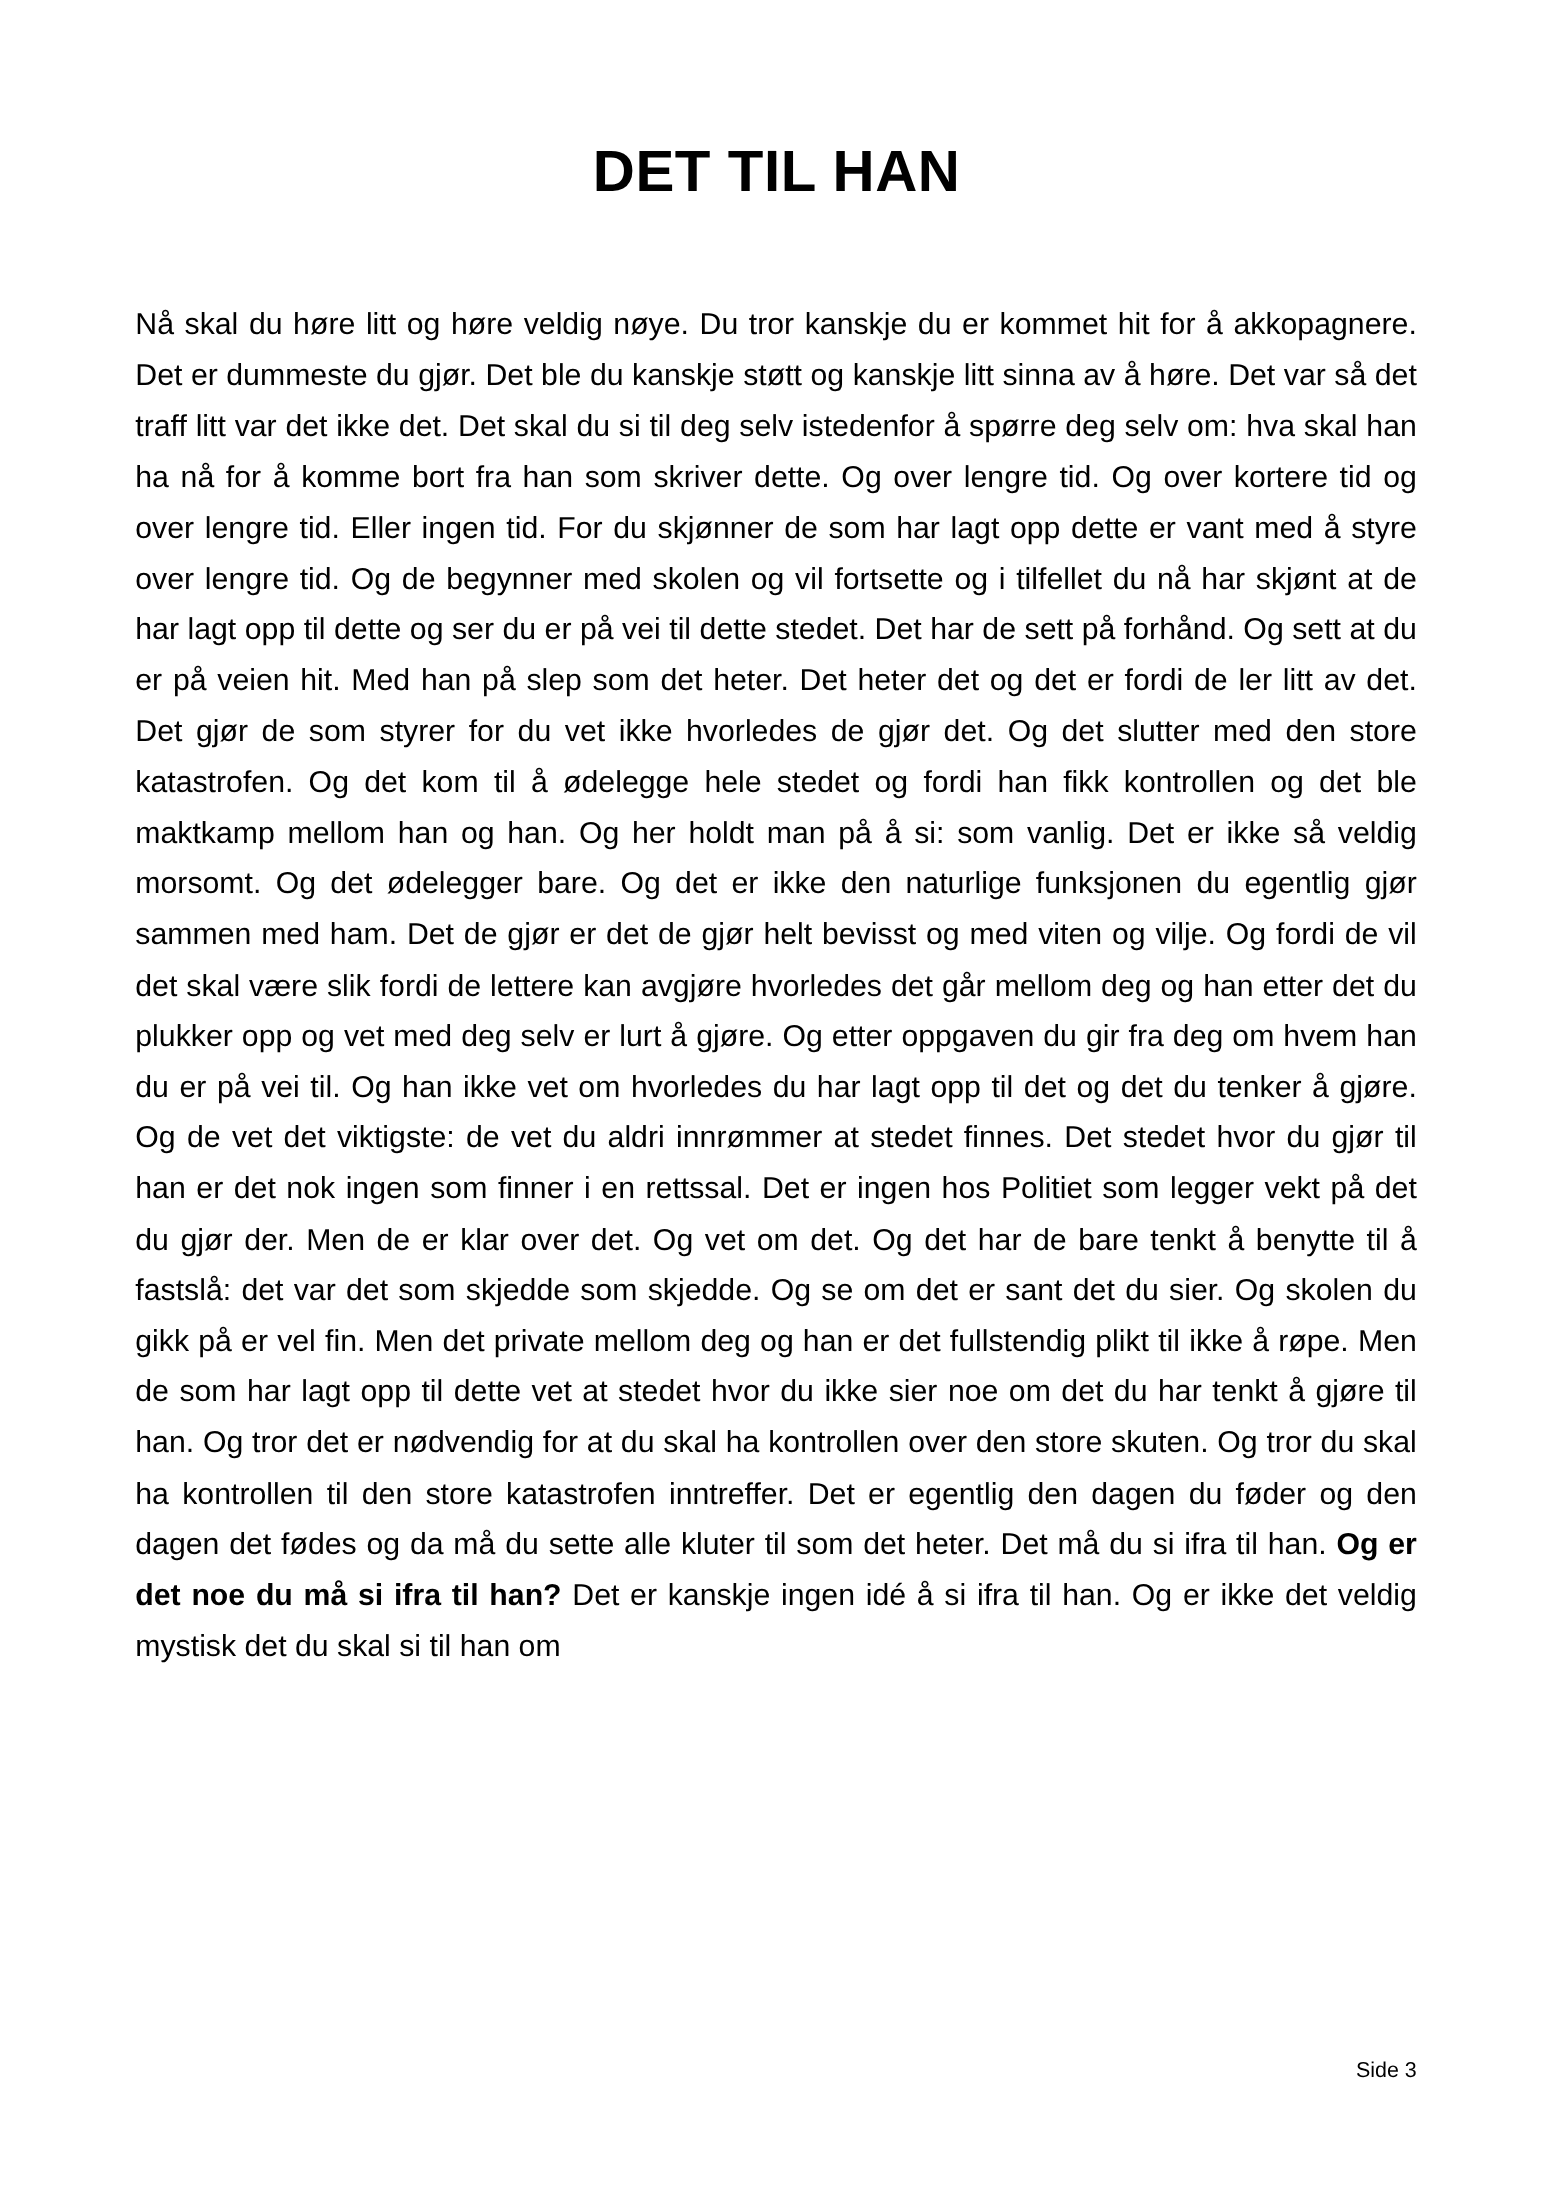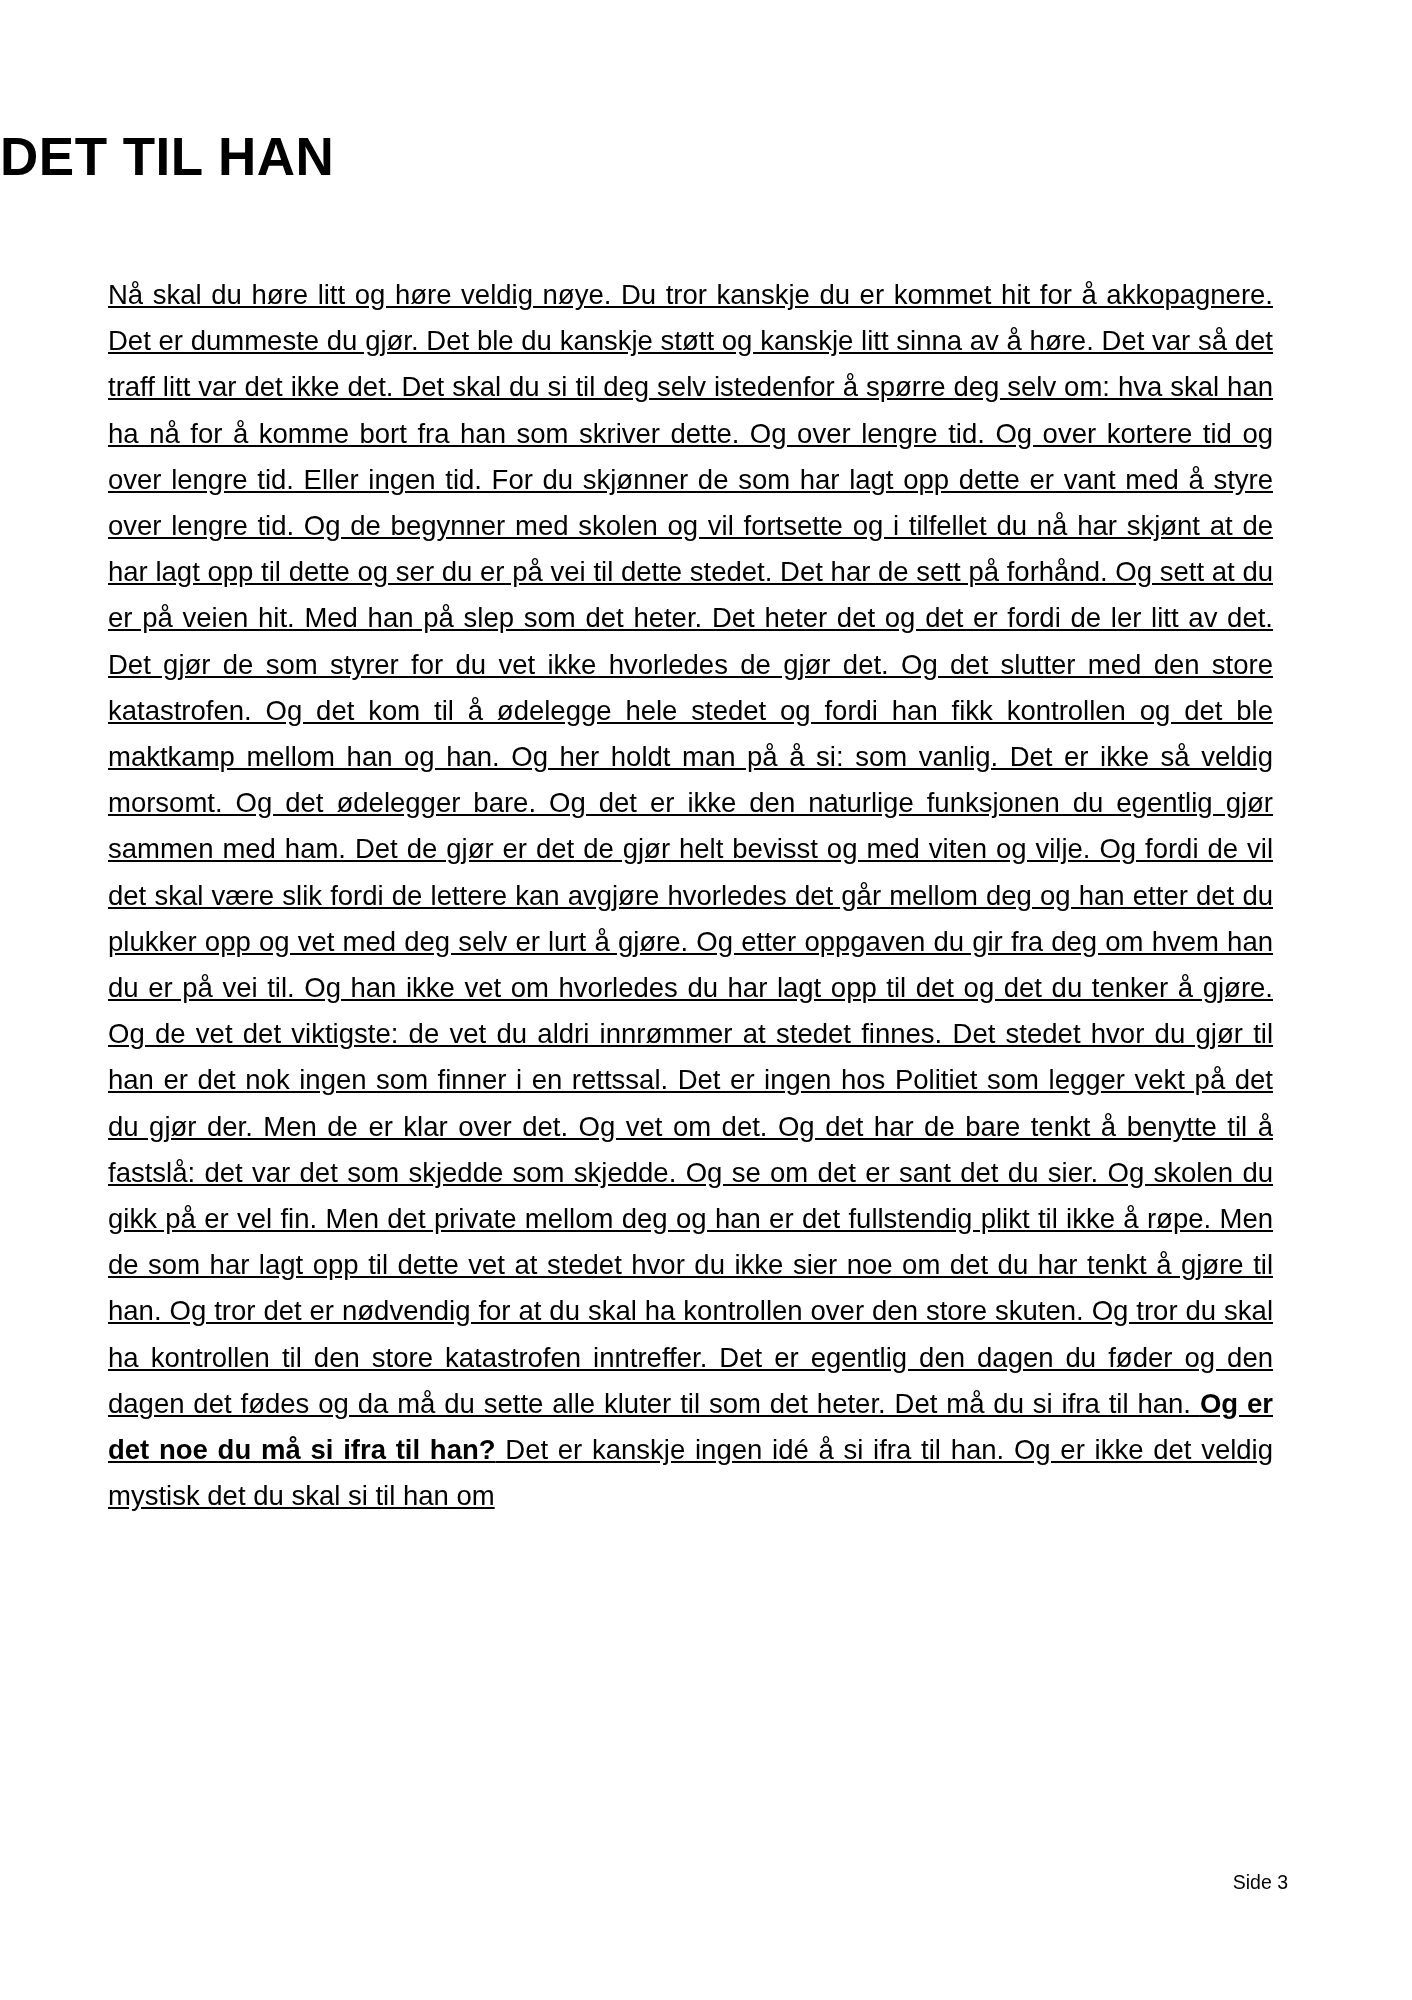--- a/index.html
+++ b/index.html
@@ -21,32 +21,32 @@
     height: 2000px;
     box-sizing: border-box;
     padding: 0;
     background: #ffffff;
   }
   .doc-title {
     position: absolute;
     top: 128px;
     left: 0;
     width: 1412px;
+    text-align: center;
     font-size: 53px;
     font-weight: bold;
     letter-spacing: 0.5px;
     line-height: 1.1;
     margin: 0;
   }
   .body-block {
     position: absolute;
     top: 272px;
-    left: 108px;
+    left: 123px;
     width: 1165px;
-    text-decoration: underline;
   }
   .body-text {
     margin: 0;
     font-size: 27.5px;
     line-height: 46.2px;
     text-align: justify;
     text-justify: inter-word;
     hyphens: none;
     word-spacing: 0px;
   }

